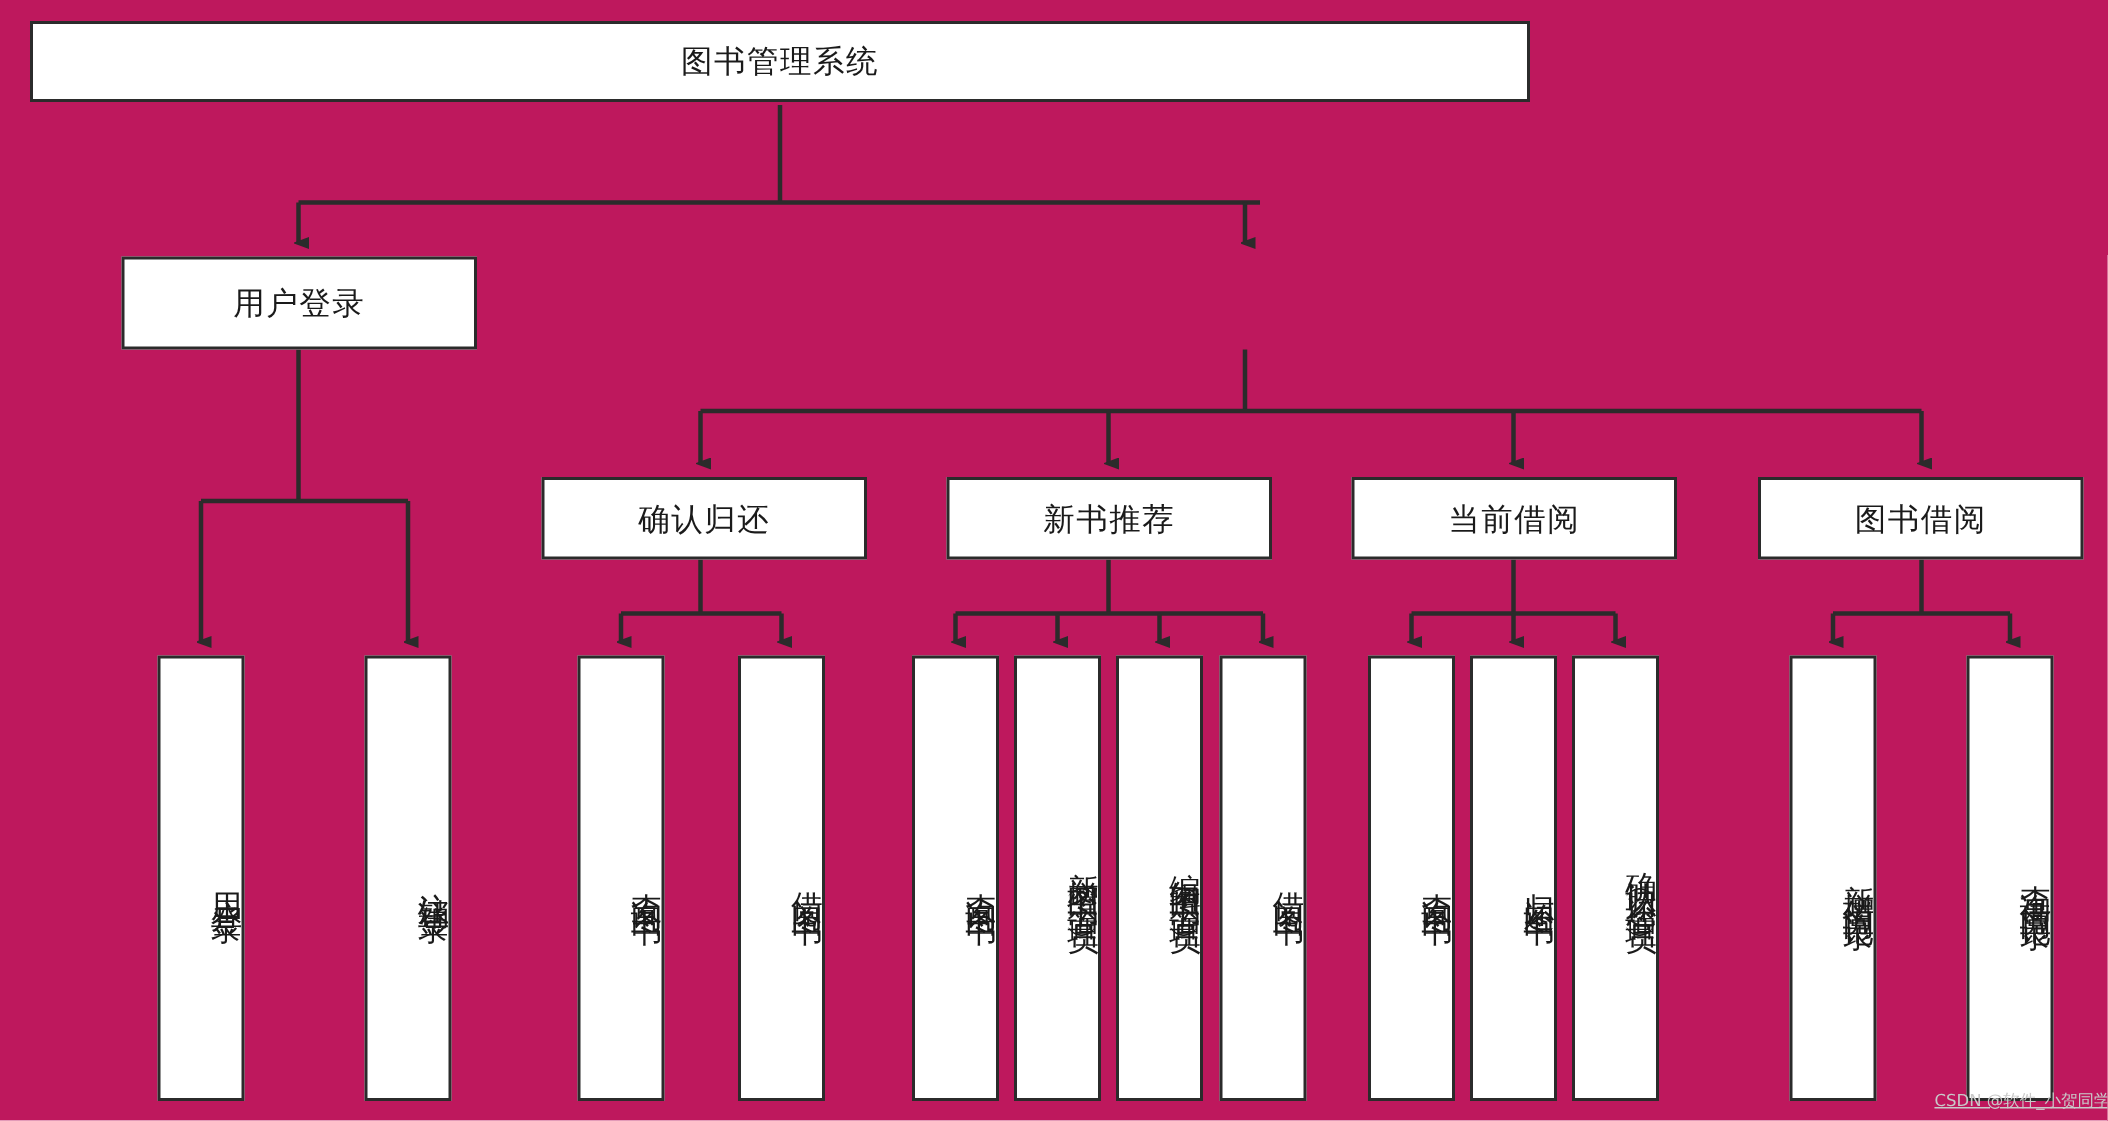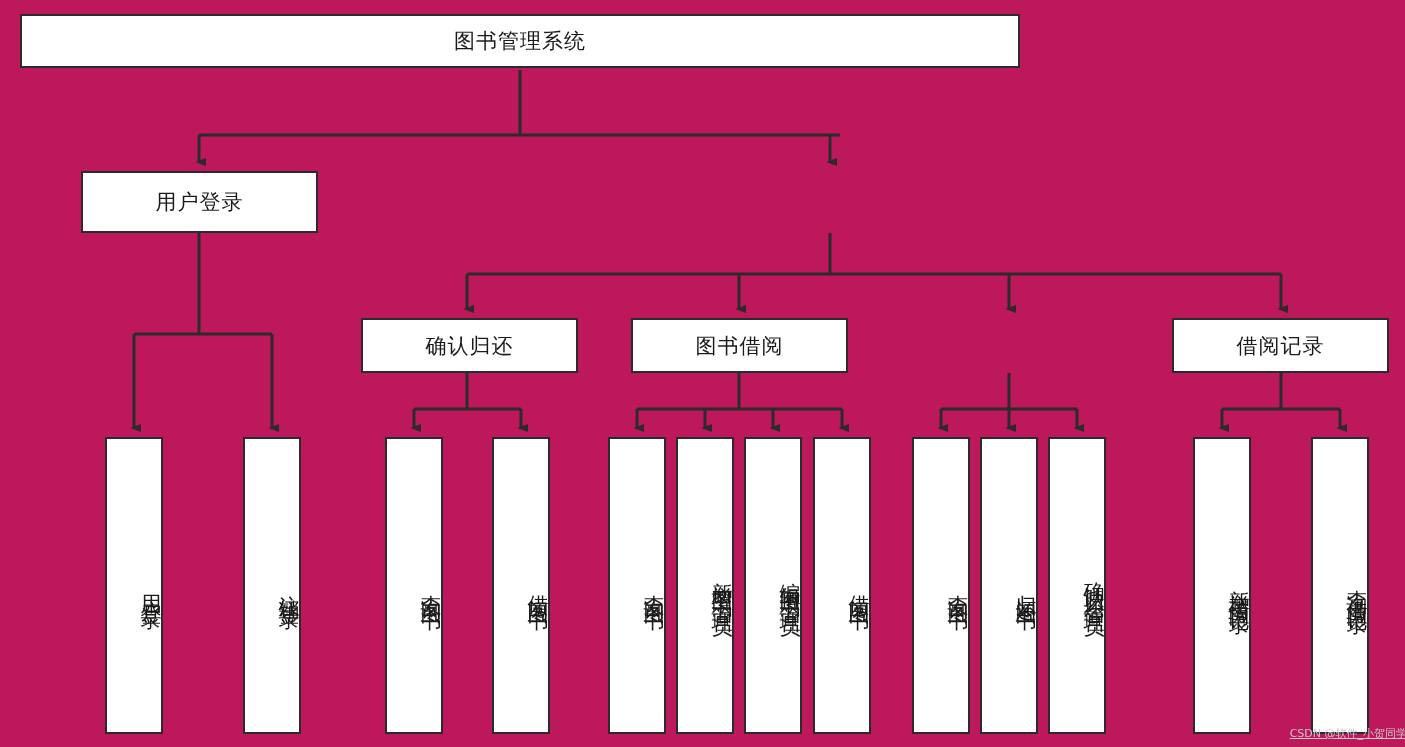--- a/index.html
+++ b/index.html
@@ -131,24 +131,27 @@
   </div>
 
   <div class="node node-h" style="left:81px; top:171px; width:237px; height:62px;">
     <span>用户登录</span>
   </div>
 
   <div class="node node-h" style="left:361px; top:318px; width:217px; height:55px;">
     <span>确认归还</span>
   </div>
   <div class="node node-h" style="left:631px; top:318px; width:217px; height:55px;">
-    <span>图书借阅</span>
+    <span>新书推荐</span>
+  </div>
+  <div class="node node-h" style="left:901px; top:318px; width:217px; height:55px;">
+    <span>当前借阅</span>
   </div>
   <div class="node node-h" style="left:1172px; top:318px; width:217px; height:55px;">
-    <span>借阅记录</span>
+    <span>图书借阅</span>
   </div>
 
   <div class="node node-v" style="left:105px; top:437px; width:58px; height:297px;">
     <span class="vlabel">用户登录</span>
   </div>
   <div class="node node-v" style="left:243px; top:437px; width:58px; height:297px;">
     <span class="vlabel">注销登录</span>
   </div>
 
   <div class="node node-v" style="left:385px; top:437px; width:58px; height:297px;">

